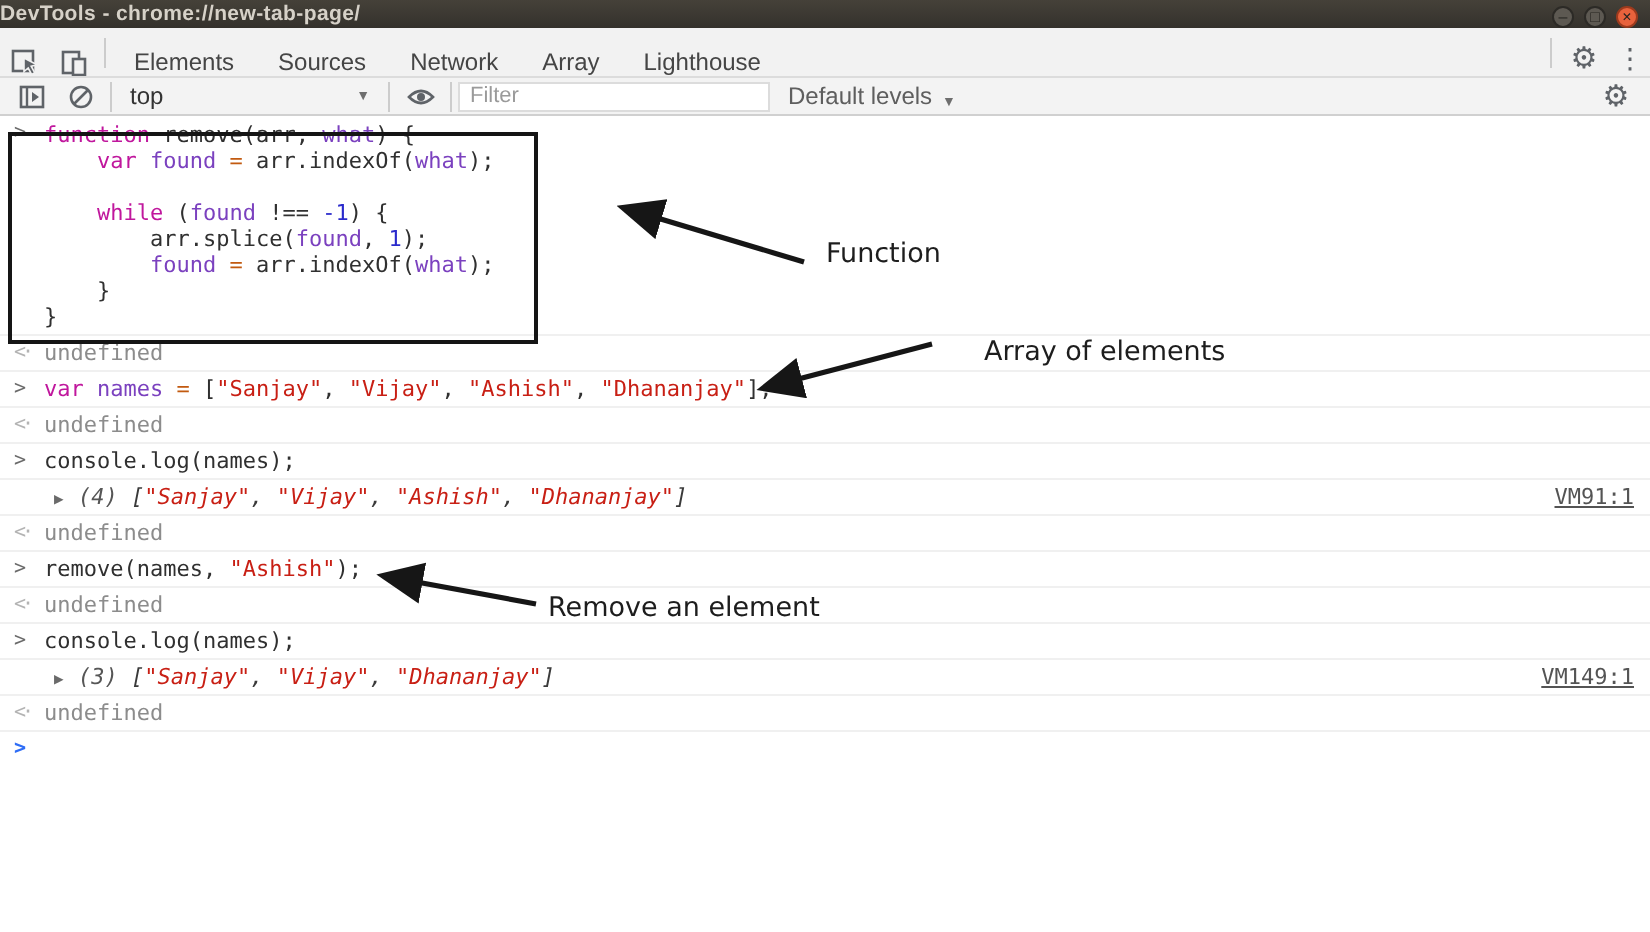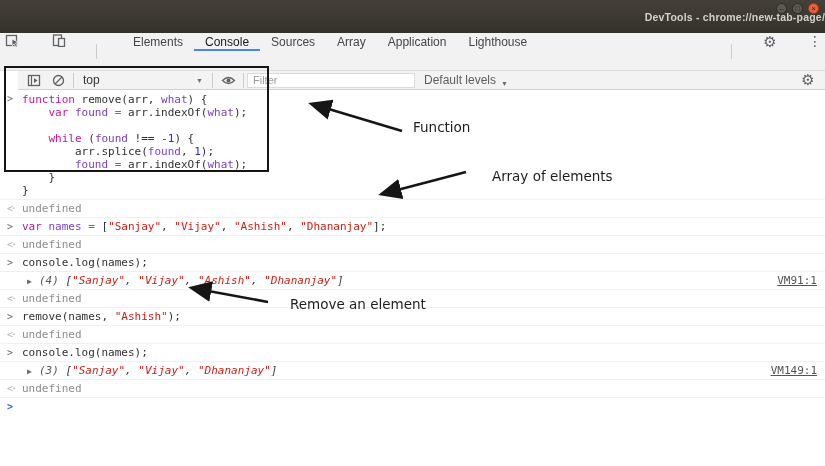--- a/index.html
+++ b/index.html
@@ -1,47 +1,47 @@
 <!DOCTYPE html>
 <html><head>
 <meta charset="utf-8">
 <style>
   * { margin:0; padding:0; box-sizing:border-box; }
   html,body { width:825px; height:466px; }
   body { font-family:"Liberation Sans", sans-serif; background:#fff; overflow:hidden; }
   #page { position:relative; width:825px; height:466px; background:#fff; }
 
   
-  .titlebar { position:relative; height:33px; background:linear-gradient(#454139,#34312c);
-    display:flex; align-items:center; justify-content:flex-end; }
+  .titlebar { position:relative; height:14px; background:linear-gradient(#454139,#34312c);
+    display:flex; align-items:center; justify-content:flex-start; }
   .titlebar .title { color:#d6d1c8; font-size:10.5px; font-weight:bold; letter-spacing:.2px; }
   .winbtns { position:absolute; right:6px; top:3px; display:flex; gap:5px; }
   .winbtn { width:11px; height:11px; border-radius:50%; background:#5d5952; border:1px solid #2c2a26;
     color:#262420; font-size:8px; line-height:9px; text-align:center; cursor:default; }
   .winbtn.close { background:#e8623c; border-color:#9c3a1d; }
 
   
-  .tabbar { height:38px; background:#f2f2f2; border-bottom:1px solid #dcdcdc;
-    display:flex; align-items:flex-start;gap:22px; }
+  .tabbar { height:25px; background:#f2f2f2; border-bottom:1px solid #dcdcdc;
+    display:flex; align-items:flex-end; }
   .tabbar .icbox { display:flex; align-items:center; padding:0 5px; }
   .vdiv { width:1px; height:15px; background:#ccc; align-self:center; margin:0 3px; }
   .tab { display:flex; align-items:center; padding:0 11px; font-size:12px; color:#454545; cursor:default; }
   .tab.active { color:#1a1a1a; border-bottom:2px solid #4687f0; padding-top:2px; }
   .tab-spacer { flex:1; }
   .icon-btn { display:flex; align-items:center; justify-content:center; width:26px; color:#5f6368; }
   .glyph14 { font-size:14px; color:#5f6368; font-family:"DejaVu Sans",sans-serif; }
   .glyph16 { font-size:15px; color:#5f6368; font-family:"DejaVu Sans",sans-serif; }
 
   
   .ctoolbar { height:19px; background:#f3f3f3; border-bottom:1px solid #d0d0d0;
-    display:flex; align-items:center; padding:0 4px;margin-left:18px; }
+    display:flex; align-items:center; padding:0 4px; }
   .ctx-select { display:flex; align-items:center; width:132px; font-size:12px; color:#333; padding-left:6px; }
   .ctx-select .caret { margin-left:auto; margin-right:6px; }
   .caret { font-size:7px; color:#6e6e6e; }
-  .filter-input { width:168px; height:15px; border:1px solid #dcdcdc; background:#fff; font-size:11px;
+  .filter-input { width:156px; height:15px; border:1px solid #dcdcdc; background:#fff; font-size:11px;
     padding:0 5px; color:#333; outline:none; font-family:"Liberation Sans",sans-serif; }
   .filter-input::placeholder { color:#9a9a9a; }
   .levels { display:flex; align-items:flex-end; gap:5px; font-size:12px; color:#5e5e5e; margin-left:9px; }
   .ct-spacer { flex:1; }
 
   
   .console-log { background:#fff; }
   .entry { position:relative; padding:3px 8px 2px 22px; border-bottom:1px solid #f0f0f0;
     font-family:"DejaVu Sans Mono",monospace; font-size:11px; line-height:12px;
     white-space:pre; color:#303030; }
@@ -94,24 +94,23 @@
     </span>
     <span class="icbox">
       <svg width="14" height="14" viewBox="0 0 14 14">
         <rect x="1.5" y="2" width="8" height="10.5" fill="none" stroke="#5f6368" stroke-width="1.3"></rect>
         <rect x="6.5" y="5.5" width="6" height="8" fill="#f2f2f2" stroke="#5f6368" stroke-width="1.3"></rect>
       </svg>
     </span>
     <span class="vdiv"></span>
     <span class="tab-strip" style="display:flex;">
         <span class="tab">Elements</span>
-        <span class="tab active">Console</span>
         <span class="tab">Sources</span>
+        <span class="tab">Network</span>
         <span class="tab">Array</span>
-        <span class="tab">Application</span>
         <span class="tab">Lighthouse</span>
       </span>
     <span class="tab-spacer"></span>
     <span class="vdiv"></span>
     <span class="icon-btn">
       <span class="glyph16">⚙</span>
     </span>
     <span class="icon-btn" style="width:20px;">
       <span class="glyph14">⋮</span>
     </span>
@@ -180,16 +179,16 @@
         </marker>
       </defs>
       <g id="arrow-group" stroke="#161616" stroke-width="2.6">
           <line x1="402" y1="131" x2="312" y2="104" marker-end="url(#ah)"></line>
           <line x1="466" y1="172" x2="382" y2="194" marker-end="url(#ah)"></line>
           <line x1="268" y1="302" x2="192" y2="288" marker-end="url(#ah)"></line>
         </g>
     </svg>
     <div class="ann" style="left: 413px; top: 119px;">Function</div>
     <div class="ann" style="left: 492px; top: 168px;">Array of elements</div>
-    <div class="ann" style="left: 290px; top: 296px;">Remove an element</div>
+    <div class="ann" style="left: 274px; top: 296px;">Remove an element</div>
   </div>
 
 </div>
 
 </body></html>

